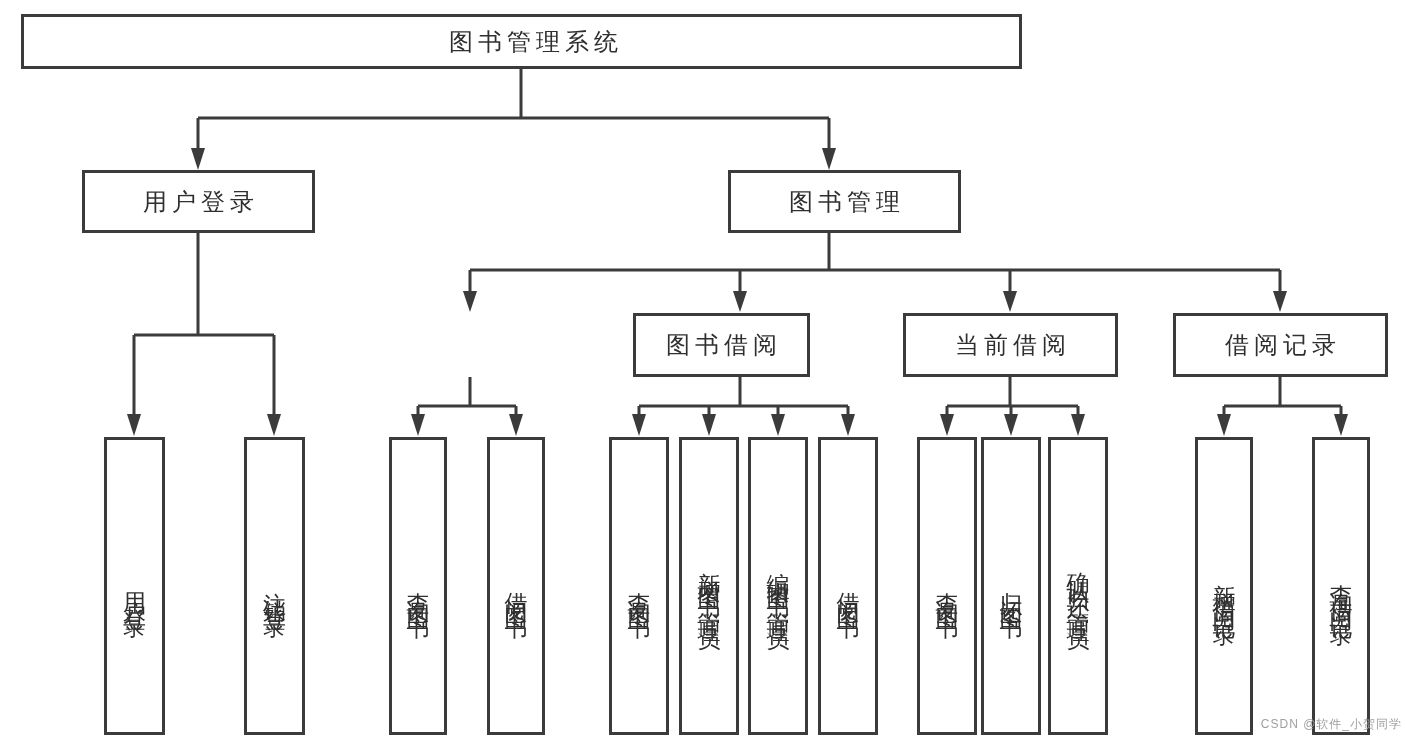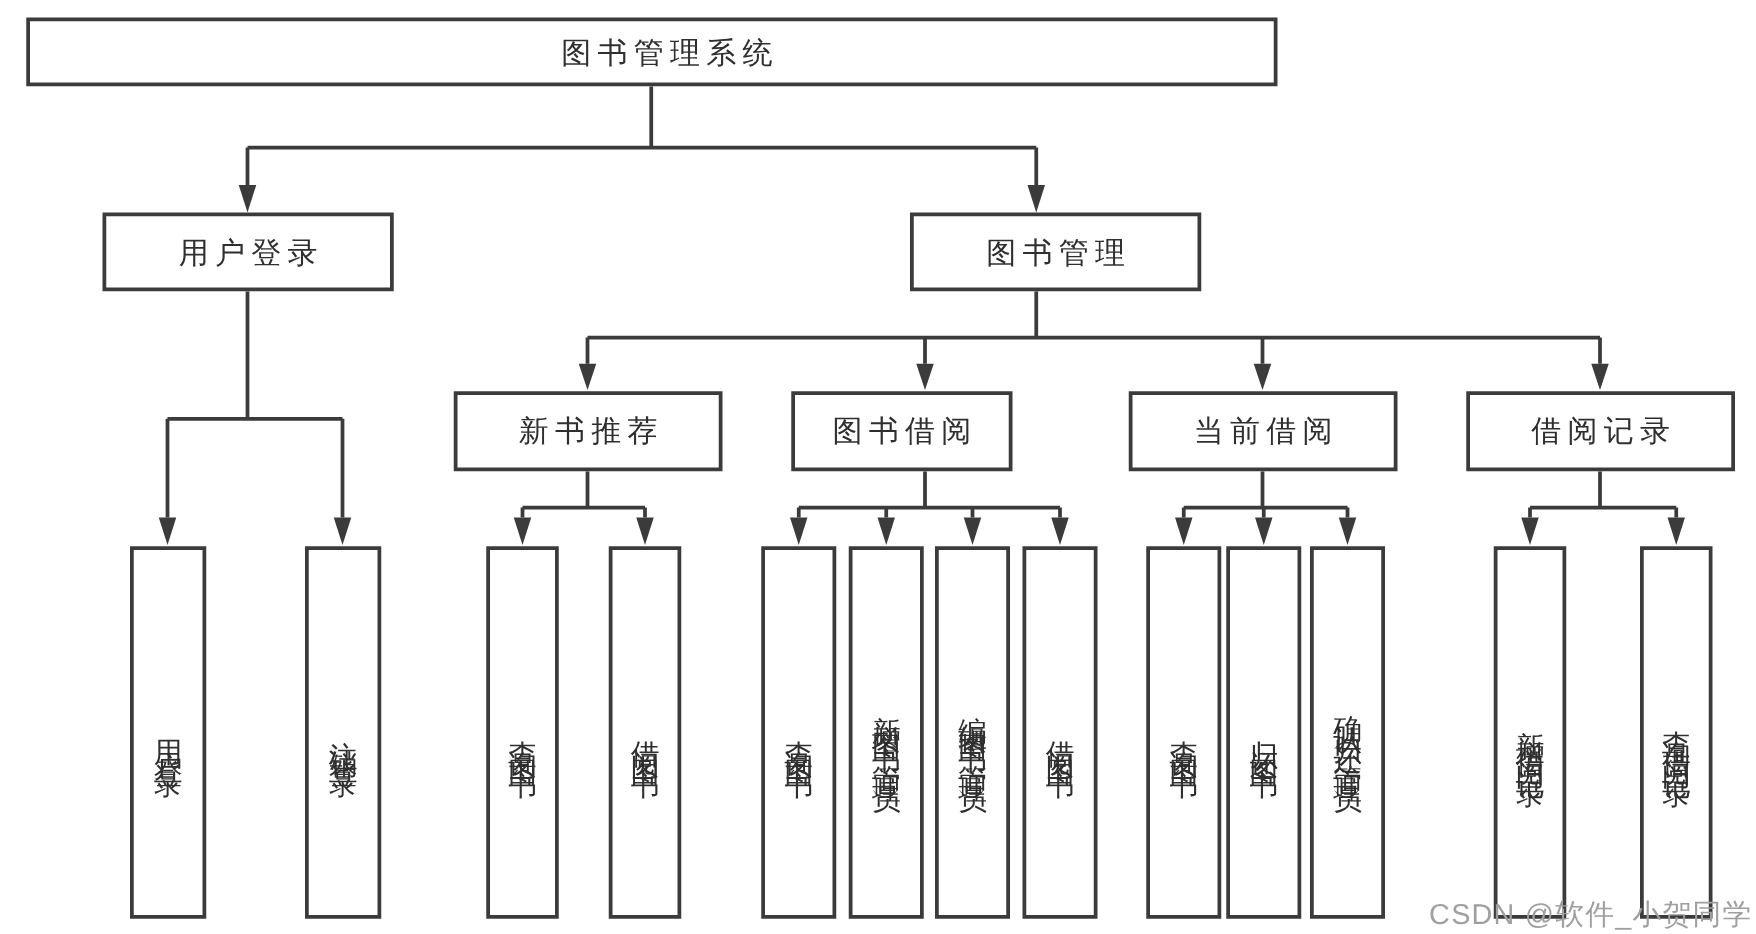--- a/index.html
+++ b/index.html
@@ -60,21 +60,21 @@
     writing-mode: vertical-rl;
     text-orientation: mixed;
     letter-spacing: 8px;
     line-height: 1;
     transform: translateY(4px); 
   }
   .watermark {
     position: absolute;
     top: 716px;
     right: 3px;
-    font-size: 23px;
+    font-size: 12px;
     letter-spacing: 1px;
     color: var(--watermark);
     z-index: 5;
     white-space: nowrap;
   }
 </style>
 </head>
 <body>
 
 <div class="canvas">
@@ -133,23 +133,20 @@
     <span>图书管理系统</span>
   </div>
 
   <div class="node" style="left:82px; top:170px; width:233px; height:63px;">
     <span>用户登录</span>
   </div>
   <div class="node" style="left:712px; top:170px; width:233px; height:63px;margin-left:16px;">
     <span>图书管理</span>
   </div>
 
-  <div class="node" style="left:363px; top:313px; width:215px; height:64px;">
-    <span>新书推荐</span>
-  </div>
   <div class="node" style="left:633px; top:313px; width:177px; height:64px;">
     <span>图书借阅</span>
   </div>
   <div class="node" style="left:903px; top:313px; width:215px; height:64px;align-items:center;">
     <span>当前借阅</span>
   </div>
   <div class="node" style="left:1173px; top:313px; width:215px; height:64px;">
     <span>借阅记录</span>
   </div>
 

